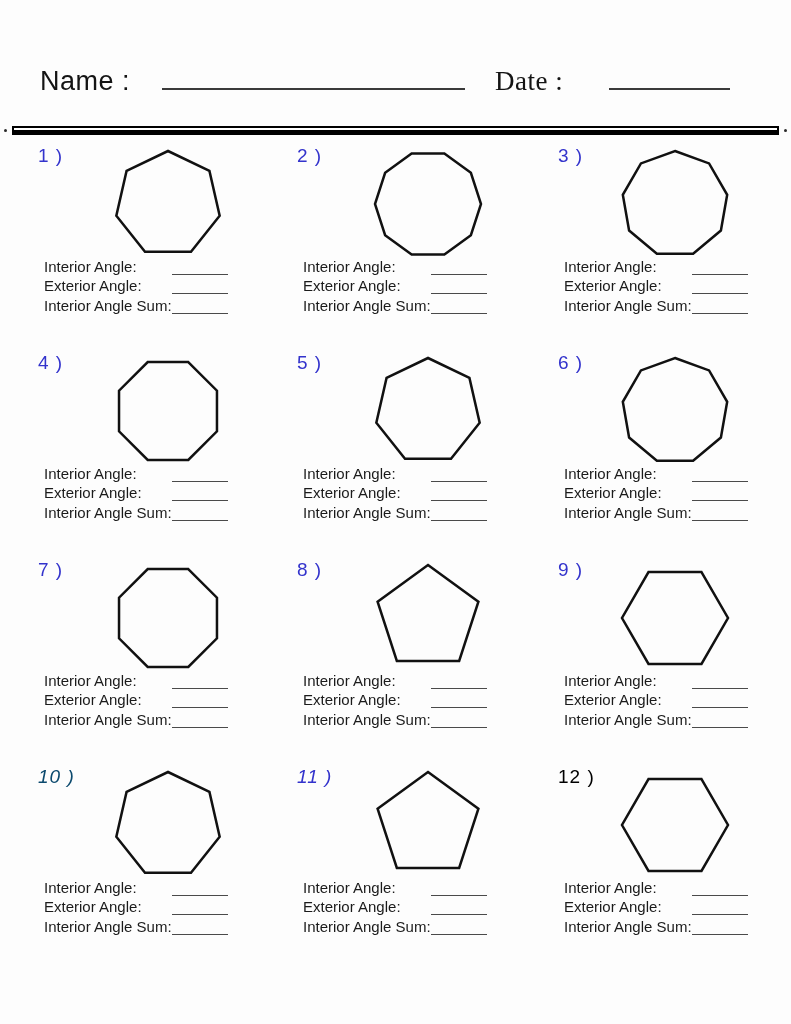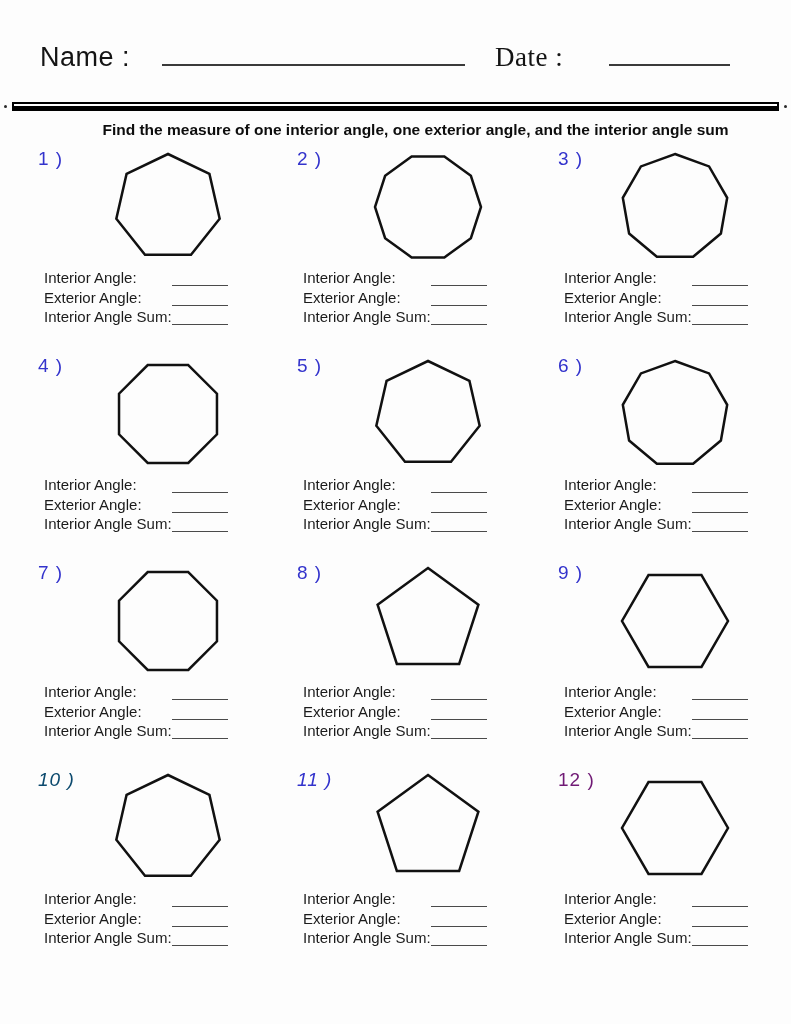--- a/index.html
+++ b/index.html
@@ -8,20 +8,21 @@
     background: #fdfdfd;
     font-family: "Liberation Sans", sans-serif;
     color: #1a1a1a;
     overflow: hidden;
   }
   .header-row {
     display: flex;
     align-items: baseline;
     padding: 40px 0 0 40px;
     height: 34px;
+    margin-top: 24px;
   }
   .hdr-label { font-size: 27px; font-weight: 400; color: #141414; letter-spacing: 0.5px; white-space: nowrap; }
   .writein-line { display: inline-block; border-bottom: 2px solid #3a3a3a; height: 24px; }
   .name-line { width: 303px; margin-left: 32px; }
   .date-label { margin-left: 30px; font-family: Liberation Serif, serif; }
   .date-line { width: 121px; margin-left: 46px; }
 
   .divider-row {
     margin: 28px 4px 0 4px;
     display: flex;
@@ -58,21 +59,21 @@
     position: absolute;
     left: 0; top: 1px;
     font-size: 19px;
     letter-spacing: 1px;
     white-space: pre;
   }
   .shape-wrap { width: 120px; margin: 3px auto 0 auto; }
   .shape-wrap svg { display: block; }
   .answer-block {
     position: absolute;
-    left: 6px; top: 120px;
+    left: 6px; top: 111px;
     width: 200px;
   }
   .answer-row { display: flex; align-items: flex-end; height: 19.5px; }
   .answer-label { width: 128px; font-size: 15px; color: #1b1b1b; white-space: nowrap; }
   .answer-blank {
     width: 56px;
     height: 15px;
     border-bottom: 1.6px solid #4a4a4a;
   }
 </style>
@@ -86,21 +87,20 @@
   <span class="writein-line date-line"></span>
 </div>
 
 <div class="divider-row">
   <span class="divider-dot"></span>
   <span class="divider-bar"></span>
   <span class="divider-dot"></span>
 </div>
 
 <div class="instructions">
-  <div>Find the measure of one interior angle, one exterior angle, and the interior angle sum</div>
 </div>
 
 <div class="problems-grid" id="problems-grid">
     <div class="problem-cell">
     <div class="problem-number" style="color: rgb(51, 51, 204);">1 )</div>
     <div class="shape-wrap">
         <svg width="120" height="114" viewBox="0 0 120 114">
           <polygon points="60.00,4.00 101.44,23.96 111.67,68.79 83.00,104.75 37.00,104.75 8.33,68.79 18.56,23.96" fill="none" stroke="#111111" stroke-width="2.5" stroke-linejoin="miter"></polygon>
         </svg>
       </div>
@@ -333,21 +333,21 @@
         <span class="answer-label">Exterior Angle:</span>
         <span class="answer-blank"></span>
       </div>
       <div class="answer-row">
         <span class="answer-label">Interior Angle Sum:</span>
         <span class="answer-blank"></span>
       </div>
     </div>
   </div>
     <div class="problem-cell">
-    <div class="problem-number" style="color: #701a75; text-align: right;">12 )</div>
+    <div class="problem-number" style="color: #000000; text-align: right;">12 )</div>
     <div class="shape-wrap">
         <svg width="120" height="114" viewBox="0 0 120 114">
           <polygon points="86.50,11.10 113.00,57.00 86.50,102.90 33.50,102.90 7.00,57.00 33.50,11.10" fill="none" stroke="#111111" stroke-width="2.5" stroke-linejoin="miter"></polygon>
         </svg>
       </div>
     <div class="answer-block">
       <div class="answer-row">
         <span class="answer-label">Interior Angle:</span>
         <span class="answer-blank"></span>
       </div>

